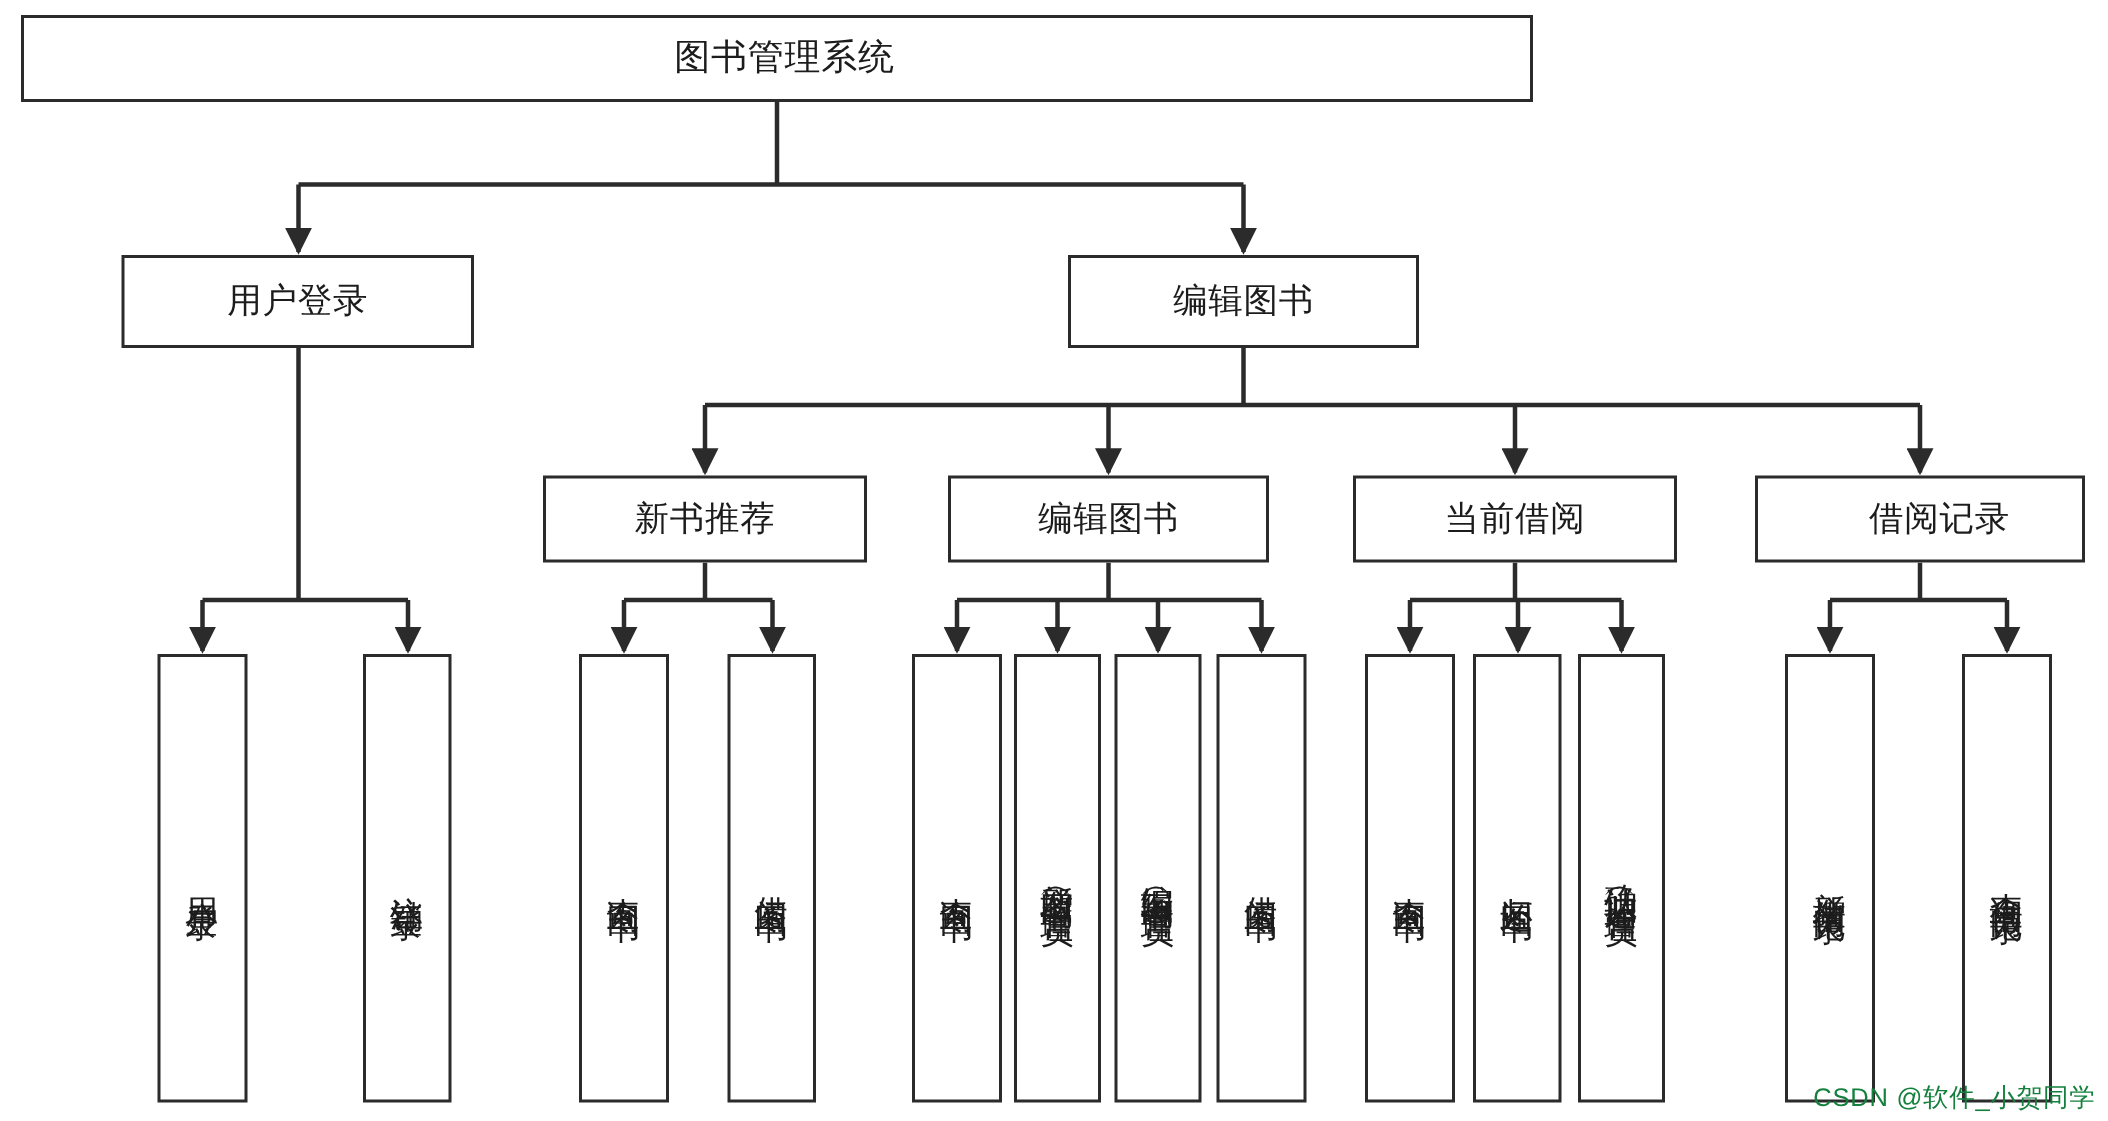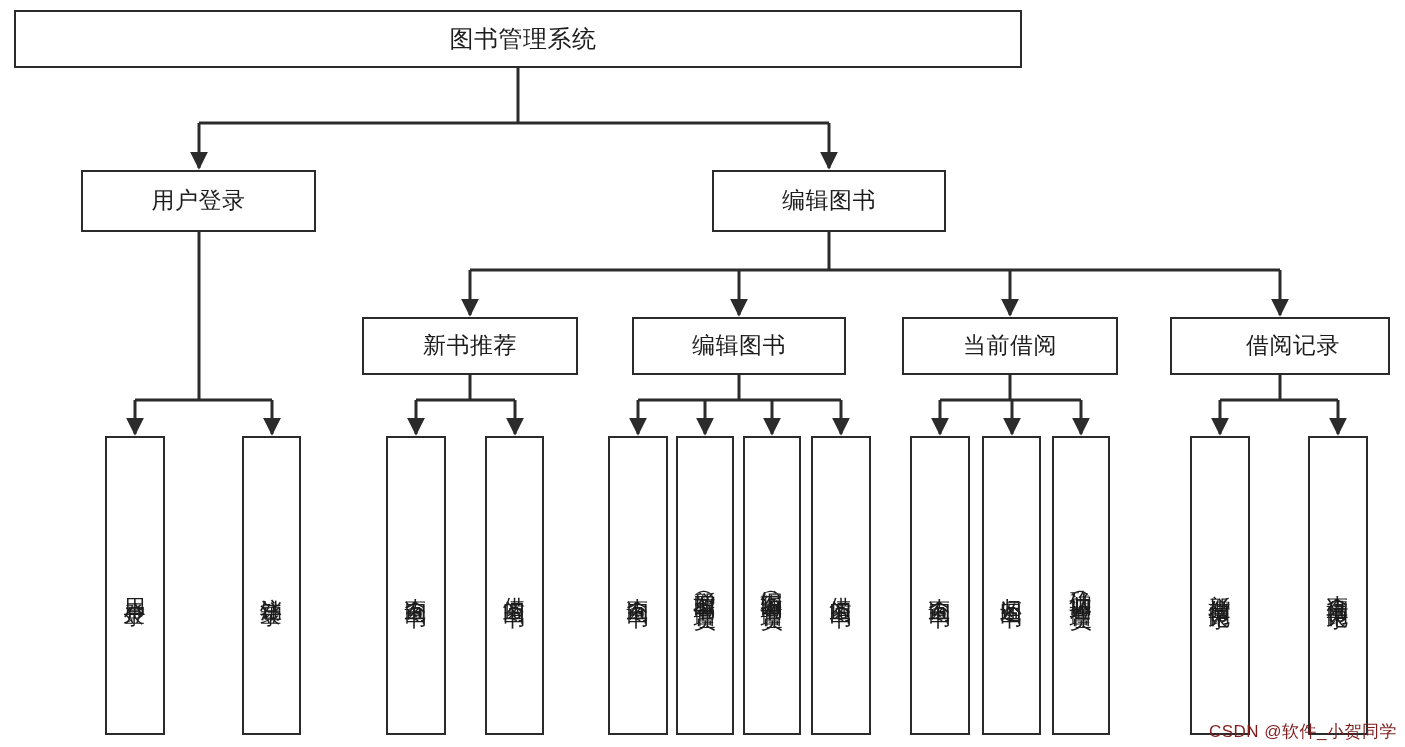--- a/index.html
+++ b/index.html
@@ -63,21 +63,21 @@
     line-height: 1.05;
     letter-spacing: 3px;
     white-space: nowrap;
     max-height: 100%;
   }
   #watermark {
     position: absolute;
     right: 8px;
     bottom: 4px;
     font-size: 17px;
-    color: #7f1d1d;
+    color: #15803d;
     letter-spacing: 0.5px;
     white-space: nowrap;
     user-select: none;
     margin-left: 27px;
   }
 </style>
 </head>
 <body>
 
 <div id="diagram-root">

